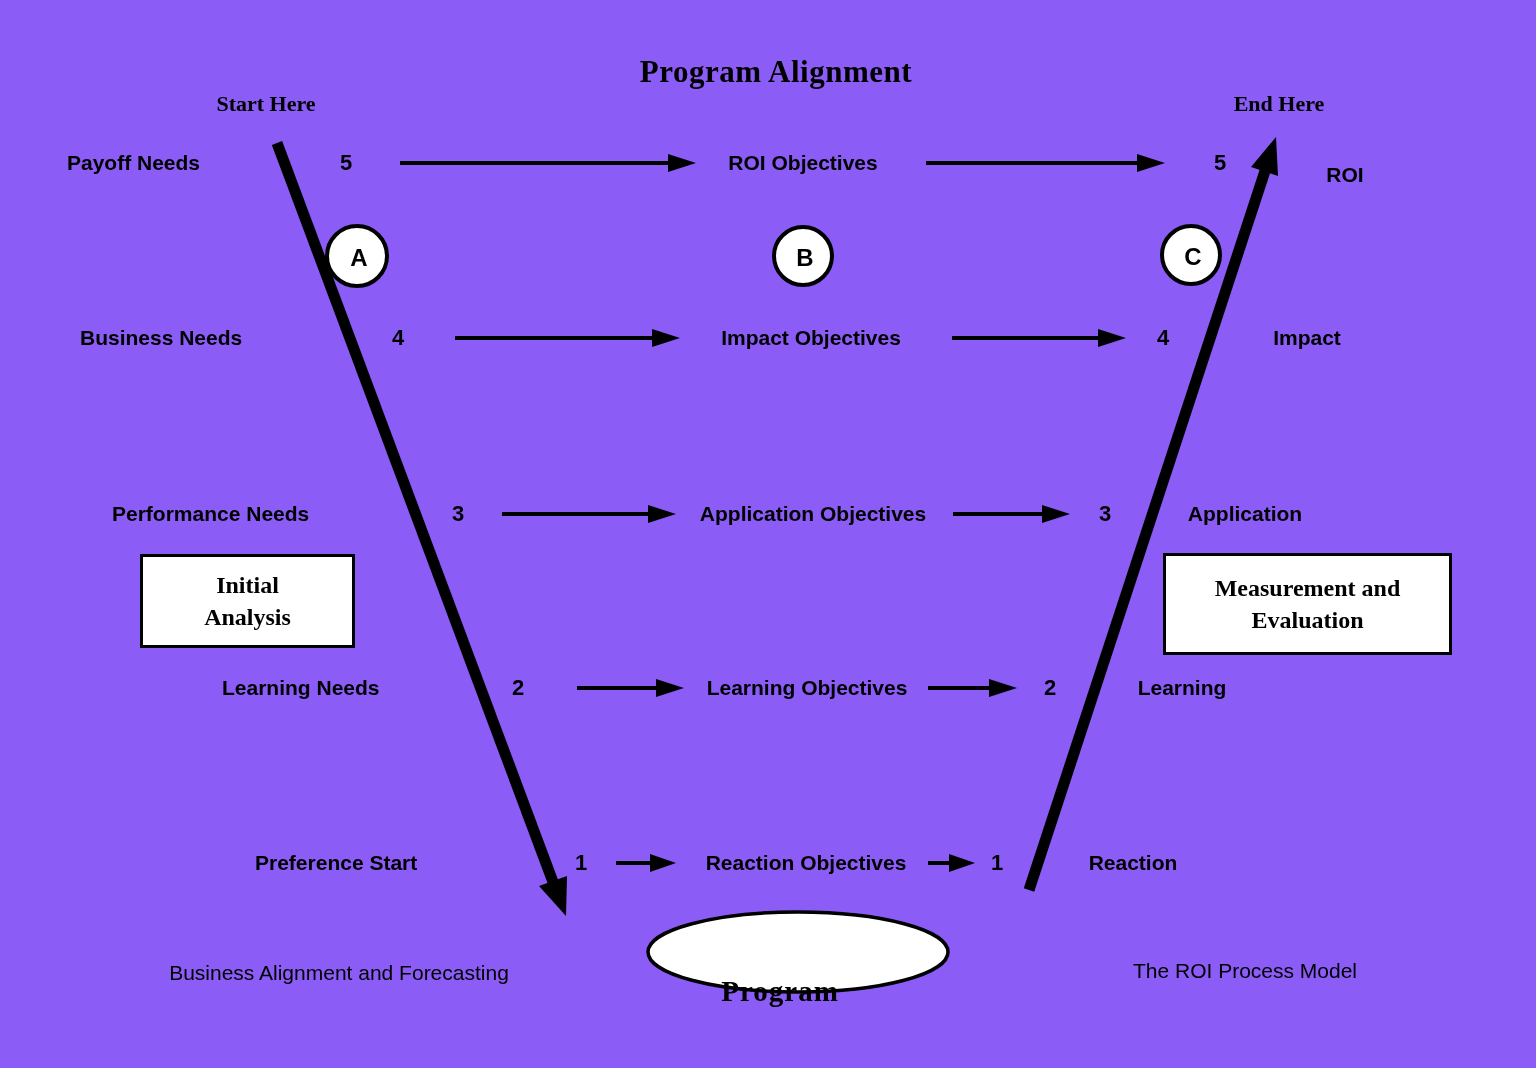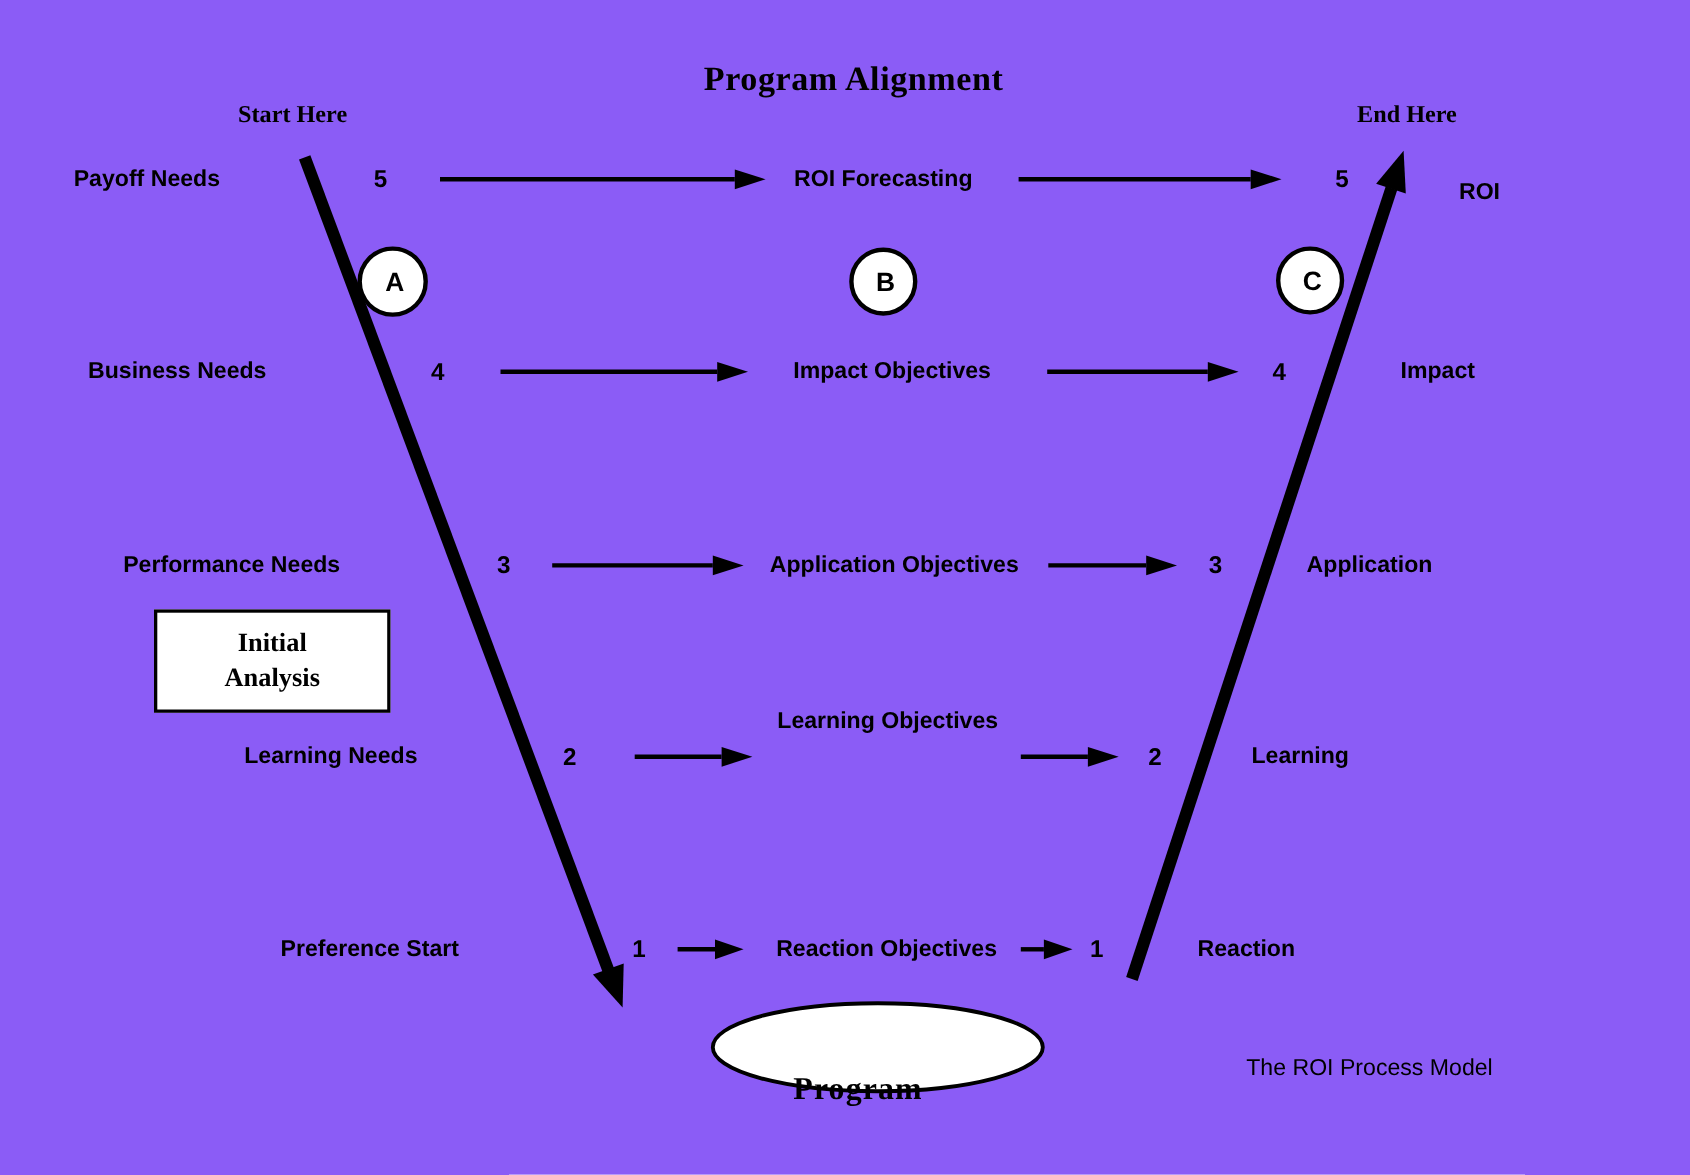--- a/index.html
+++ b/index.html
@@ -143,50 +143,55 @@
   <div class="abs ctr title" style="left:776px; top:72px;">Program Alignment</div>
   <div class="abs ctr serif-small" style="left:266px; top:104px;">Start Here</div>
   <div class="abs ctr serif-small" style="left:1279px; top:104px;">End Here</div>
 
   <div class="abs ctr marker-letter" style="left:359px; top:258px;">A</div>
   <div class="abs ctr marker-letter" style="left:805px; top:258px;">B</div>
   <div class="abs ctr marker-letter" style="left:1193px; top:257px;">C</div>
 
   <div class="abs vctr lbl" style="left:67px;  top:163px;">Payoff Needs</div>
   <div class="abs ctr num" style="left:346px; top:163px;">5</div>
-  <div class="abs ctr lbl" style="left:803px; top:163px;">ROI Forecasting</div>
+  <div class="abs ctr lbl" style="left:803px; top:163px;">ROI Objectives</div>
   <div class="abs ctr num" style="left:1220px; top:163px;">5</div>
   <div class="abs ctr lbl" style="left:1345px; top:163px;margin-top:12px;">ROI</div>
 
   <div class="abs vctr lbl" style="left:80px;  top:338px;">Business Needs</div>
   <div class="abs ctr num" style="left:398px; top:338px;">4</div>
   <div class="abs ctr lbl" style="left:811px; top:338px;">Impact Objectives</div>
   <div class="abs ctr num" style="left:1163px; top:338px;">4</div>
   <div class="abs ctr lbl" style="left:1307px; top:338px;">Impact</div>
 
   <div class="abs vctr lbl" style="left:112px; top:514px;">Performance Needs</div>
   <div class="abs ctr num" style="left:458px; top:514px;">3</div>
   <div class="abs ctr lbl" style="left:813px; top:514px;">Application Objectives</div>
   <div class="abs ctr num" style="left:1105px; top:514px;">3</div>
   <div class="abs ctr lbl" style="left:1245px; top:514px;">Application</div>
 
   <div class="abs vctr lbl" style="left:222px; top:688px;">Learning Needs</div>
   <div class="abs ctr num" style="left:518px; top:688px;">2</div>
-  <div class="abs ctr lbl" style="left:807px; top:656px;">Learning Objectives</div>
+  <div class="abs ctr lbl" style="left:807px; top:688px;">Learning Objectives</div>
   <div class="abs ctr num" style="left:1050px; top:688px;">2</div>
   <div class="abs ctr lbl" style="left:1182px; top:688px;">Learning</div>
 
   <div class="abs vctr lbl" style="left:255px; top:863px;">Preference Start</div>
   <div class="abs ctr num" style="left:581px; top:863px;">1</div>
   <div class="abs ctr lbl" style="left:806px; top:863px;">Reaction Objectives</div>
   <div class="abs ctr num" style="left:997px; top:863px;">1</div>
   <div class="abs ctr lbl" style="left:1133px; top:863px;">Reaction</div>
 
   <div class="abs side-box" style="left:140px; top:554px; width:209px; height:88px;">
     <span>Initial</span>
     <span>Analysis</span>
   </div>
+  <div class="abs side-box" style="left:1163px; top:553px; width:283px; height:96px;">
+    <span>Measurement and</span>
+    <span>Evaluation</span>
+  </div>
 
   <div class="abs ctr program-text" style="left:780px; top:953px;margin-top:38px;">Program</div>
 
+  <div class="abs ctr caption" style="left:339px; top:973px;">Business Alignment and Forecasting</div>
   <div class="abs ctr caption" style="left:1245px; top:971px;">The ROI Process Model</div>
 
 </div>
 
 </body></html>

